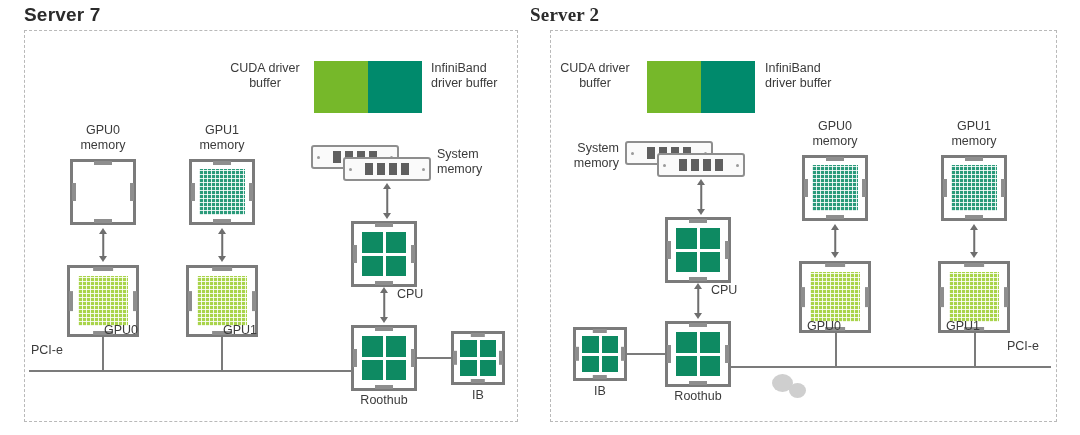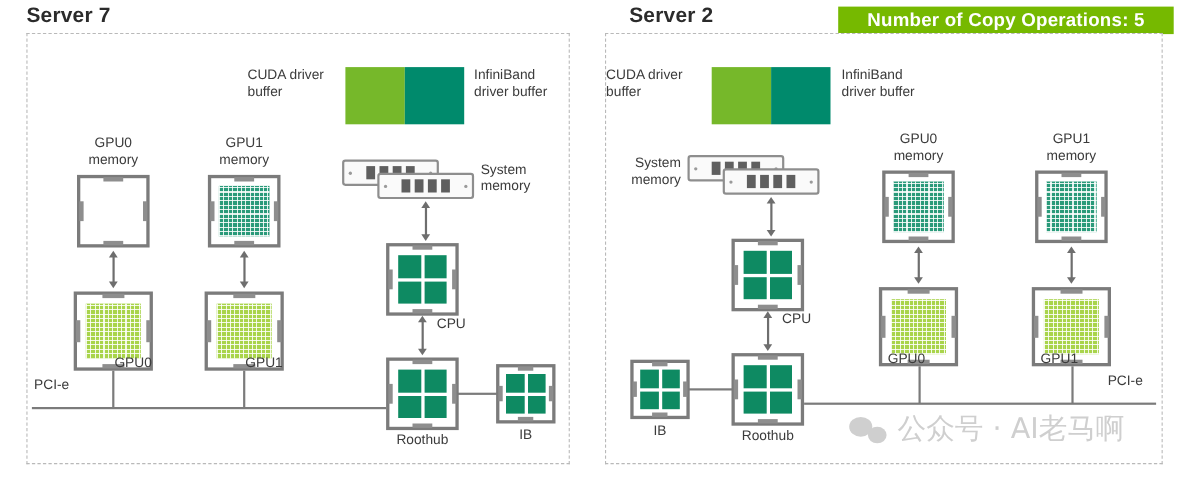--- a/index.html
+++ b/index.html
@@ -17,42 +17,42 @@
   .panel{position:absolute;border:1px dashed #b9b9b9;background:#ffffff;}
   #panel-left{left:24px;top:30px;width:492px;height:390px;}
   #panel-right{left:550px;top:30px;width:505px;height:390px;}
 
   .server-title{
     position:absolute;
     font-size:19px;font-weight:600;color:#2b2b2b;
     letter-spacing:.2px;white-space:nowrap;
   }
   #title-left{left:24px;top:4px;}
-  #title-right{left:572px;top:4px;}
+  #title-right{left:530px;top:4px;font-family:Liberation Serif, serif;}
 
   
   #copy-badge{
     position:absolute;left:762px;top:6px;width:305px;height:25px;
     background:#76b900;
     color:#ffffff;font-size:17px;font-weight:600;
     display:flex;align-items:center;justify-content:center;
     letter-spacing:.2px;white-space:nowrap;
   }
 
   
   .buffer-swatch{position:absolute;display:flex;height:52px;}
   .buffer-swatch .half{width:54px;height:100%;}
   .half.cuda{background:#76b82a;}
   .half.ib{background:#008a6c;}
 
   .legend-label{
     position:absolute;font-size:12.5px;line-height:15px;color:#3b3b3b;
     white-space:nowrap;
   }
-  .legend-label.right-align{text-align:left;}
+  .legend-label.right-align{text-align:center;}
 
   
   .chip{position:absolute;box-sizing:border-box;border:3px solid #7b7b7b;background:#ffffff;}
   .chip .notch{position:absolute;background:#8e8e8e;}
   .chip .notch.top{left:50%;transform:translateX(-50%);top:-1px;width:30%;height:4px;}
   .chip .notch.bottom{left:50%;transform:translateX(-50%);bottom:-1px;width:30%;height:4px;}
   .chip .notch.left{top:50%;transform:translateY(-50%);left:-1px;width:4px;height:30%;}
   .chip .notch.right{top:50%;transform:translateY(-50%);right:-1px;width:4px;height:30%;}
 
   
@@ -256,21 +256,20 @@
     </div>
     <div class="node-label center" style="left:413px;top:357px;width:80px;">IB</div>
     <div class="line h" style="left:391px;top:326px;width:36px;"></div>
 
     <div class="node-label" style="left:6px;top:312px;">PCI-e</div>
     <div class="bus" style="left:4px;top:339px;width:322px;"></div>
   </div>
 
   <div class="server-title" id="title-right">Server 2</div>
 
-  <div id="copy-badge">Number of Copy Operations: 5</div>
 
   <div class="panel" id="panel-right">
 
     <div class="legend-label right-align" style="left:0px;top:30px;width:88px;">
       <span>CUDA driver</span><br>
       <span>buffer</span>
     </div>
     <div class="buffer-swatch" style="left:96px;top:30px;">
       <div class="half cuda"></div>
       <div class="half ib"></div>
@@ -404,16 +403,15 @@
 
     <div class="node-label" style="left:456px;top:308px;">PCI-e</div>
     <div class="bus" style="left:180px;top:335px;width:320px;"></div>
   </div>
 
   <div id="watermark">
     <span class="wechat">
       <span class="b1"></span>
       <span class="b2"></span>
     </span>
-    <span>公众号 · AI老马啊</span>
   </div>
 
 </div>
 
 </body></html>

